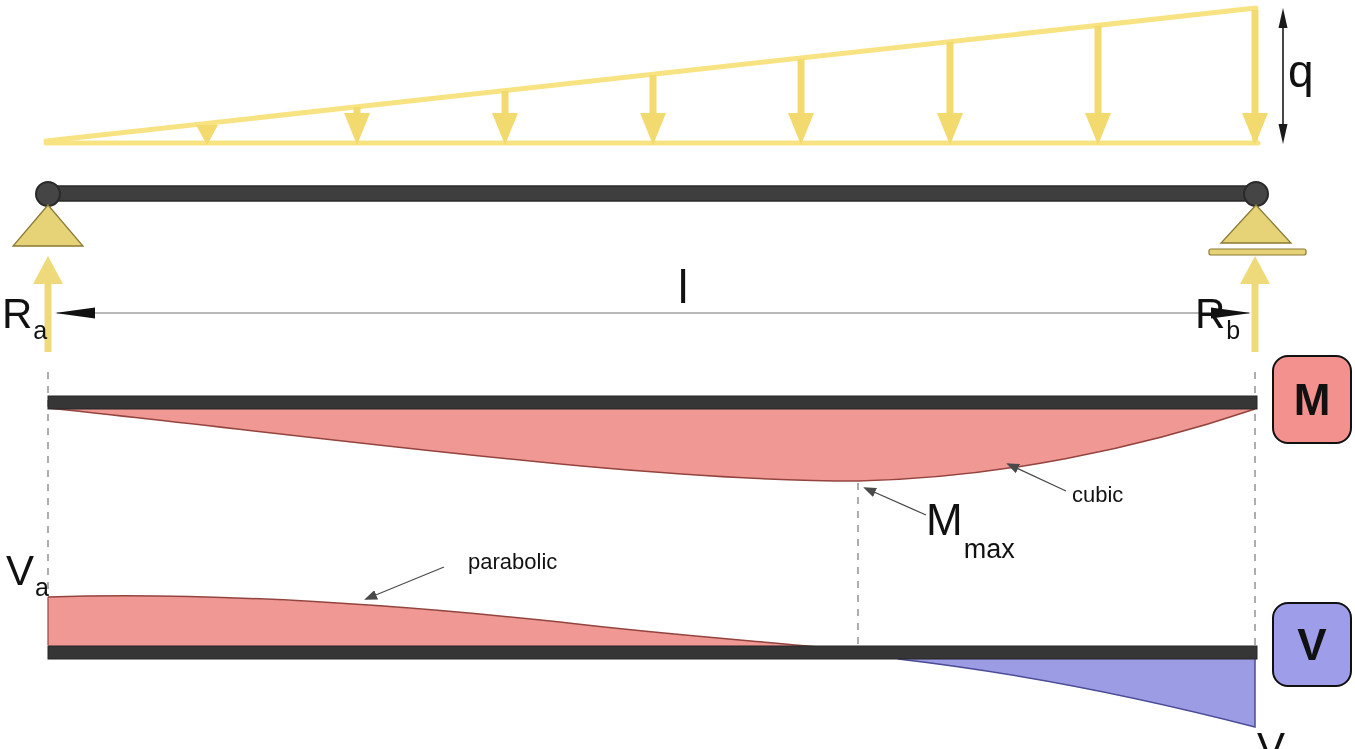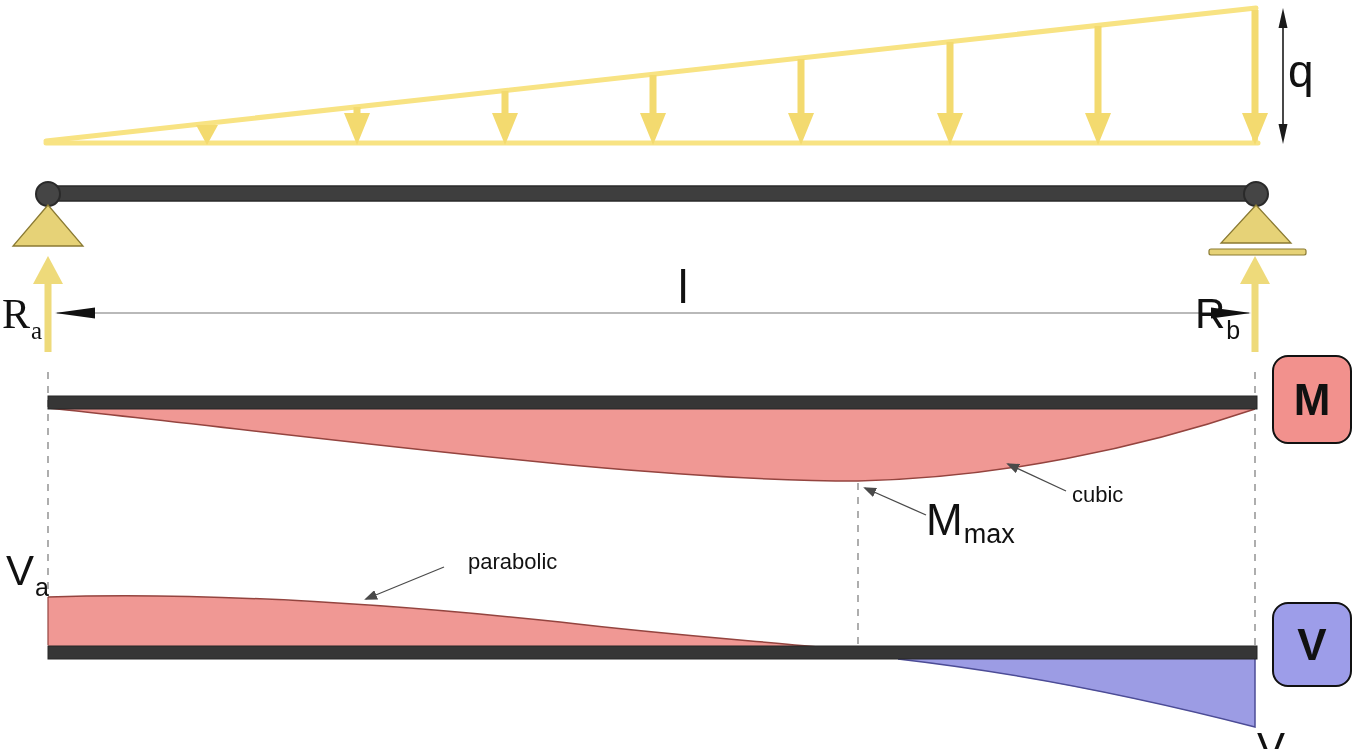--- a/index.html
+++ b/index.html
@@ -7,29 +7,29 @@
          font-family:"Liberation Sans",sans-serif;color:#111;}
   #stage svg{position:absolute;left:0;top:0;}
   .lbl{position:absolute;line-height:1;color:#111;white-space:nowrap;}
   .lbl .base{font-size:42px;}
   .lbl .subsc{font-size:25px;position:relative;top:11px;left:1px;}
   .note{font-size:22px;}
   .badge{position:absolute;width:76px;display:flex;align-items:center;justify-content:center;
          border:2px solid #111;border-radius:16px;font-weight:bold;font-size:44px;}
   #badge-m{left:1272px;top:355px;height:85px;background:#F2918D;}
   #badge-v{left:1272px;top:602px;height:81px;background:#9D9DE9;}
-  #lbl-ra{left:2px;top:293px;font-family:Liberation Serif, serif;}
+  #lbl-ra{left:2px;top:293px;}
   #lbl-rb{left:1195px;top:293px;}
   #lbl-l{left:678px;top:264px;font-size:46px;}
   #lbl-q{left:1288px;top:48px;font-size:46px;}
   #lbl-va{left:6px;top:550px;}
   #lbl-vb{left:1257px;top:694px;margin-top:33px;}
   #lbl-mmax{left:926px;top:498px;}
   #lbl-mmax .base{font-size:44px;}
-  #lbl-mmax .subsc{font-size:27px;top:8px;}
+  #lbl-mmax .subsc{font-size:27px;top:23px;}
   #note-cubic{left:1072px;top:484px;}
   #note-parabolic{left:468px;top:551px;}
 </style>
 </head>
 <body>
 
 <div id="stage">
 
 <svg width="1355" height="749" viewBox="0 0 1355 749">
   <defs>

